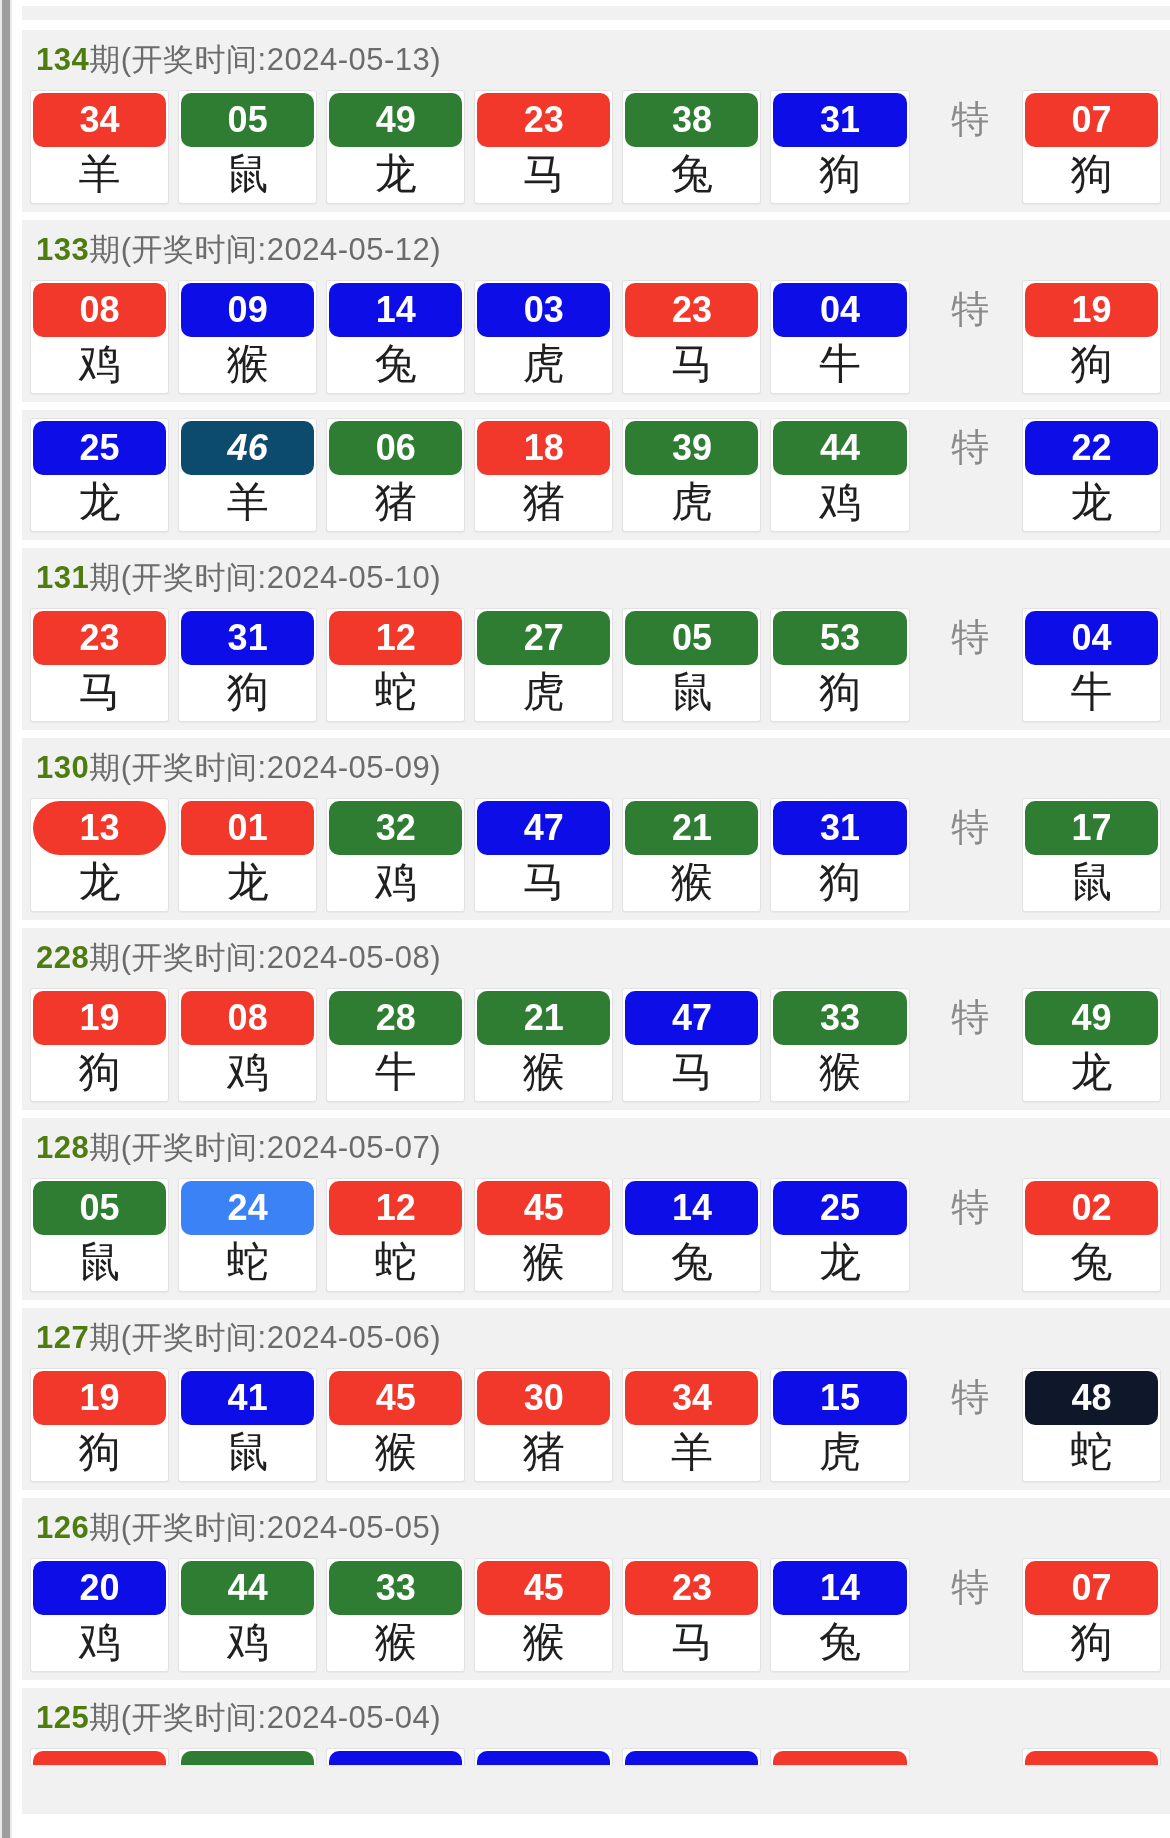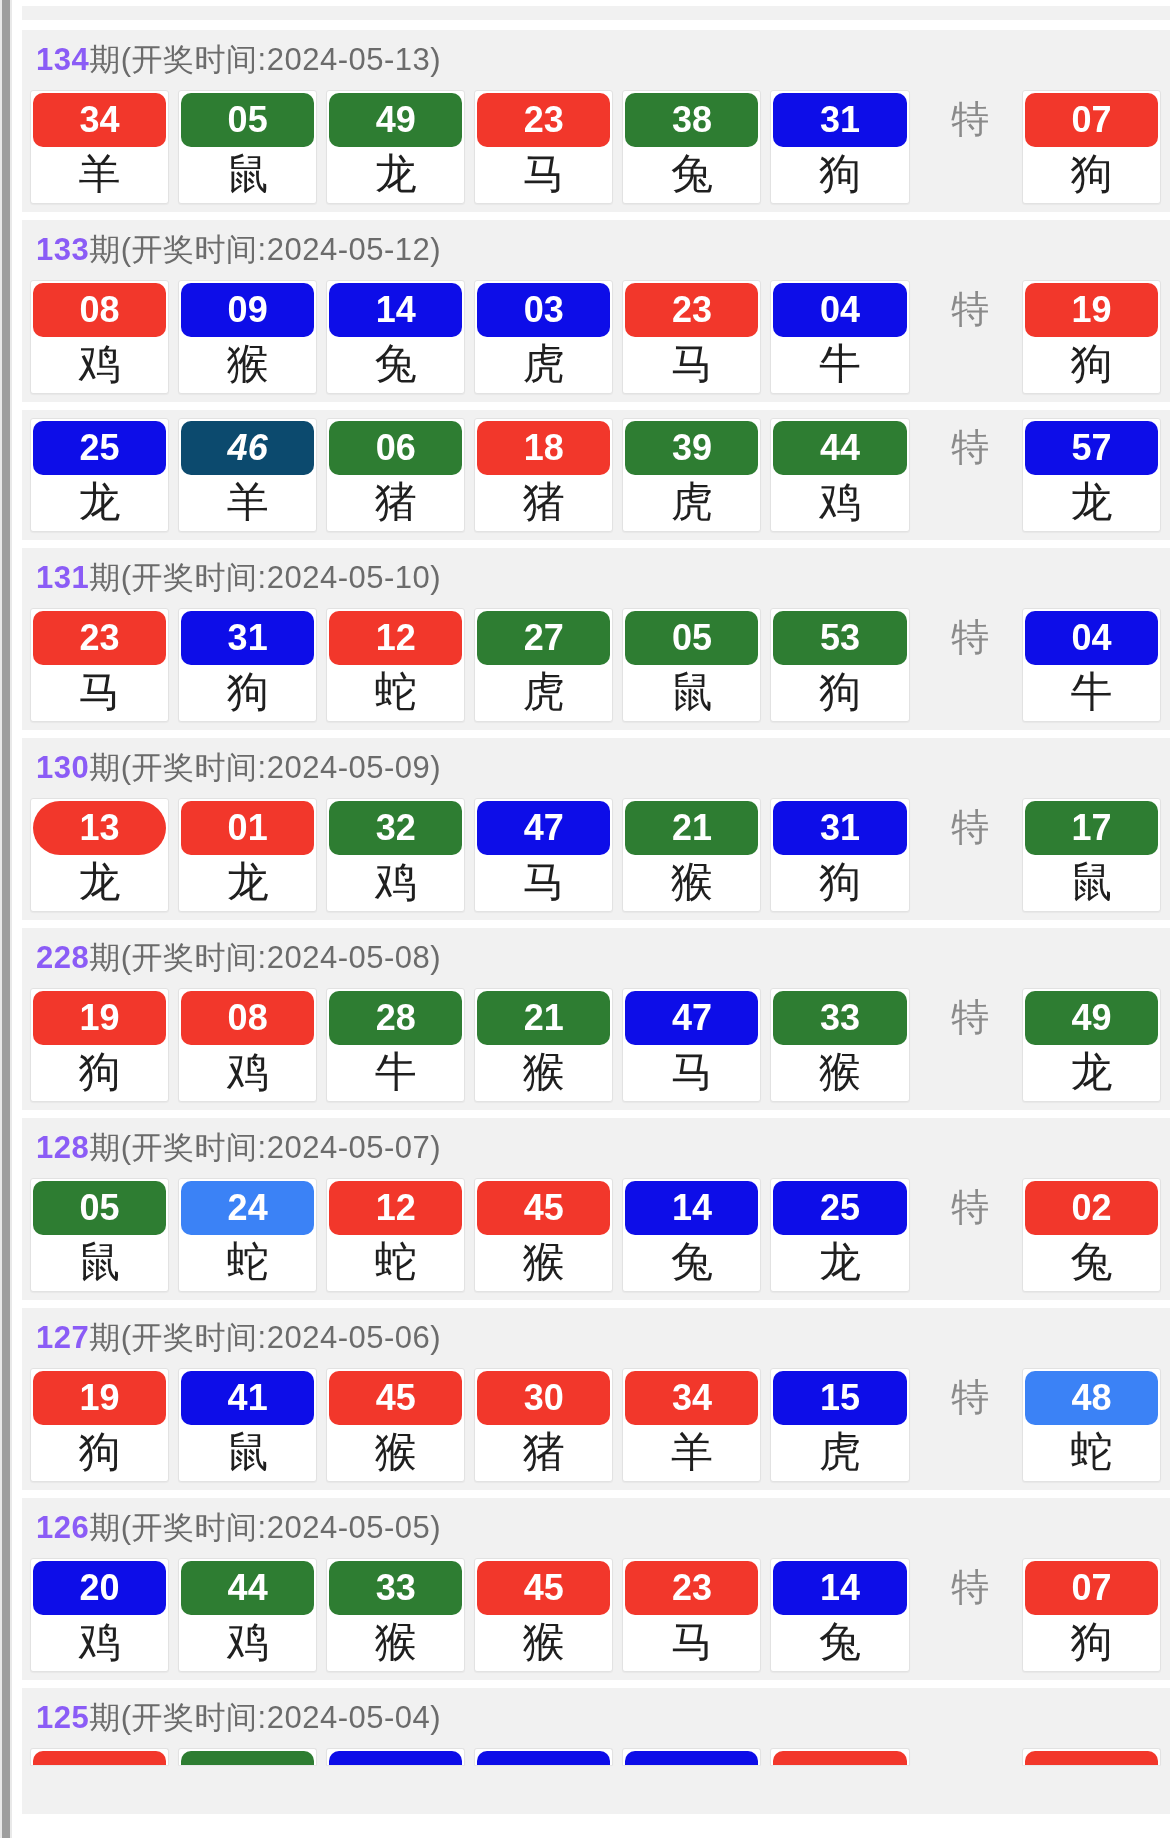--- a/index.html
+++ b/index.html
@@ -41,21 +41,21 @@
   }
   .block-header {
     font-size: 31px;
     line-height: 40px;
     color: #6b6b6b;
     padding: 2px 0 10px 6px;
     letter-spacing: 0.5px;
   }
   .block-header .period {
     font-weight: bold;
-    color: #8b5cf6;
+    color: #4d7c0f;
   }
   .row {
     display: flex;
     align-items: flex-start;
   }
   .cell {
     width: 140px;
     margin-right: 9px;
     background: #ffffff;
     border: 1px solid #e2e2e2;
@@ -200,21 +200,21 @@
           <div class="cell">
             <div class="ball" style="background: rgb(46, 125, 50);">39</div>
             <div class="zodiac">虎</div>
           </div>
           <div class="cell">
             <div class="ball" style="background: rgb(46, 125, 50);">44</div>
             <div class="zodiac">鸡</div>
           </div>
           <div class="special-spacer">特</div>
           <div class="cell">
-            <div class="ball" style="background: rgb(13, 13, 232);">57</div>
+            <div class="ball" style="background: rgb(13, 13, 232);">22</div>
             <div class="zodiac">龙</div>
           </div>
         </div>
       </section>
       <section class="block">
         <div class="block-header"><span class="period">131</span><span>期(开奖时间:2024-05-10)</span></div>
         <div class="row">
           <div class="cell">
             <div class="ball" style="background: rgb(242, 55, 43);">23</div>
             <div class="zodiac">马</div>
@@ -370,21 +370,21 @@
           <div class="cell">
             <div class="ball" style="background: rgb(242, 55, 43);">34</div>
             <div class="zodiac">羊</div>
           </div>
           <div class="cell">
             <div class="ball" style="background: rgb(13, 13, 232);">15</div>
             <div class="zodiac">虎</div>
           </div>
           <div class="special-spacer">特</div>
           <div class="cell">
-            <div class="ball" style="background: #3b82f6;">48</div>
+            <div class="ball" style="background: #0f172a;">48</div>
             <div class="zodiac">蛇</div>
           </div>
         </div>
       </section>
       <section class="block">
         <div class="block-header"><span class="period">126</span><span>期(开奖时间:2024-05-05)</span></div>
         <div class="row">
           <div class="cell">
             <div class="ball" style="background: rgb(13, 13, 232);">20</div>
             <div class="zodiac">鸡</div>

